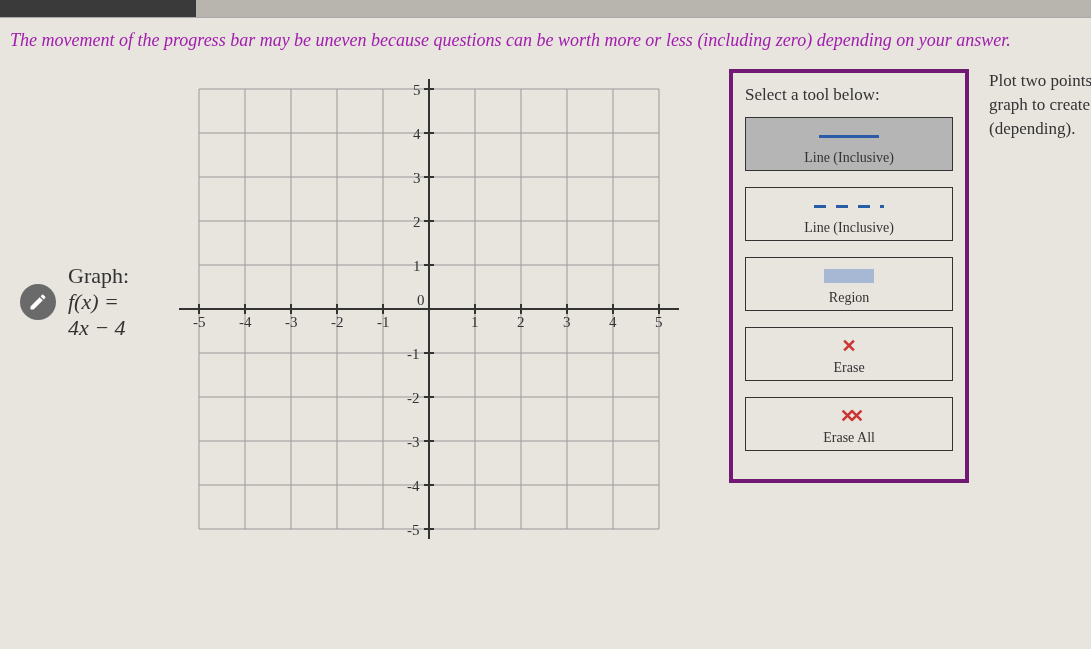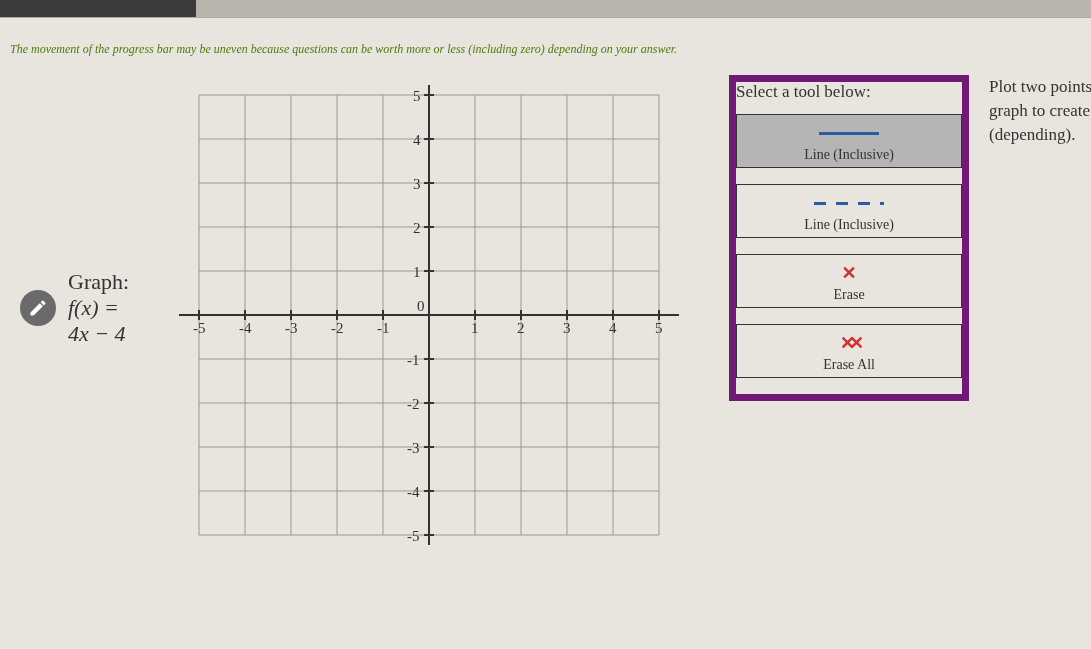--- a/index.html
+++ b/index.html
@@ -10,23 +10,23 @@
       height: 649px;
       overflow: hidden;
     }
     .top-bar {
       height: 18px;
       background: linear-gradient(to right, #3a3a3a 0%, #3a3a3a 18%, #b8b4ae 18%, #b8b4ae 100%);
       border-bottom: 1px solid #aaa;
     }
     .hint-text {
       font-style: italic;
-      font-size: 12px;
-      color: #4d7c0f;
-      padding: 24px 10px 8px 10px;
+      font-size: 18px;
+      color: #a21caf;
+      padding: 12px 10px 8px 10px;
     }
     .content {
       padding: 10px 20px;
       display: flex;
       flex-direction: row;
     }
     .question-row {
       display: flex;
       align-items: center;
       gap: 12px;
@@ -54,22 +54,22 @@
       align-items: flex-start;
     }
     .graph-container {
       width: 540px;
       height: 480px;
       position: relative;
       margin-left: 40px;
     }
     .graph-svg { width: 100%; height: 100%; }
     .tools-panel {
-      border: 7px solid #701a75;
-      padding: 0;
+      border: 4px solid #701a75;
+      padding: 12px;
       width: 240px;
       background: #e8e4de;
     }
     .tools-title {
       font-size: 17px;
       margin-bottom: 12px;
       color: #333;
     }
     .tool-button {
       border: 1px solid #333;
@@ -224,20 +224,26 @@
         <div class="tool-label">Line (Inclusive)</div>
       </div>
 
       <div class="tool-button">
         <div class="tool-icon">
             <div class="line-dashed"></div>
           </div>
         <div class="tool-label">Line (Inclusive)</div>
       </div>
 
+      <div class="tool-button">
+        <div class="tool-icon">
+            <div class="region-rect"></div>
+          </div>
+        <div class="tool-label">Region</div>
+      </div>
 
       <div class="tool-button">
         <div class="tool-icon">
             <span class="erase-x">✕</span>
           </div>
         <div class="tool-label">Erase</div>
       </div>
 
       <div class="tool-button">
         <div class="tool-icon">

